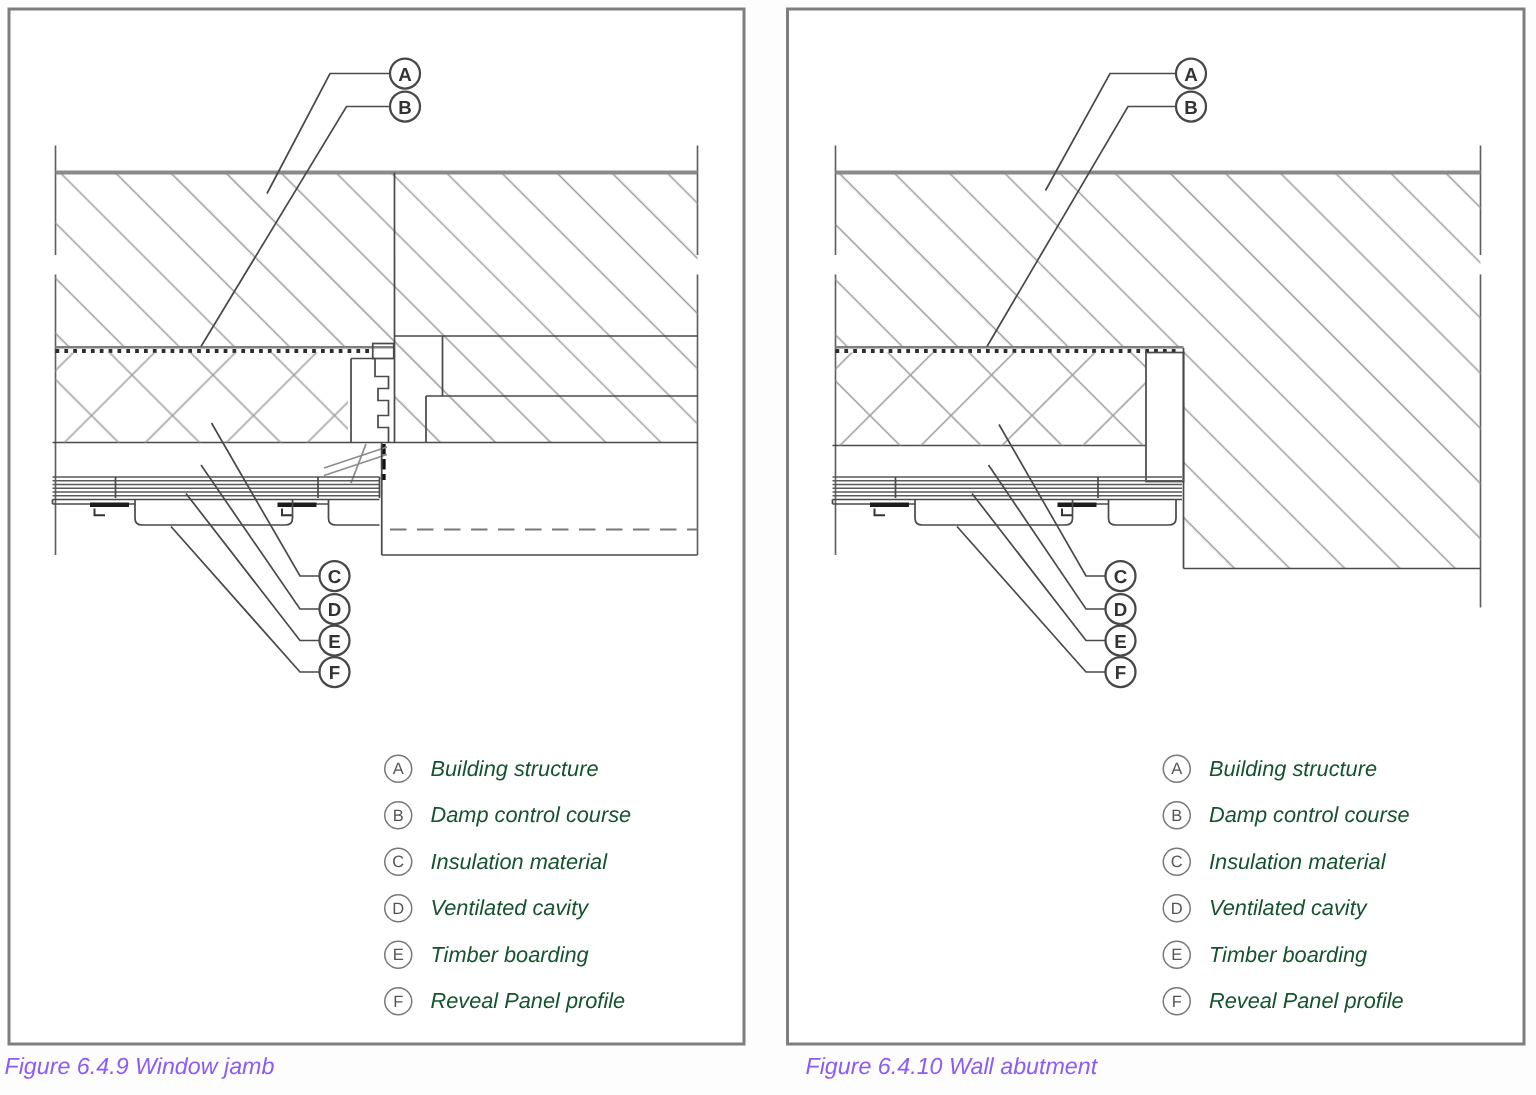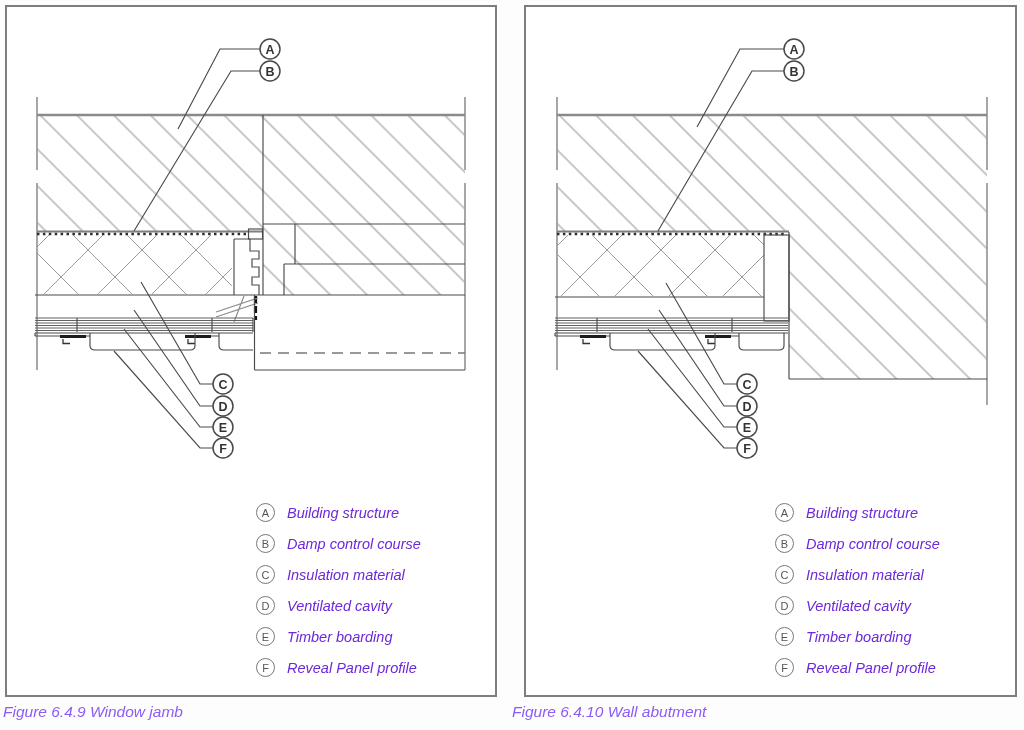--- a/index.html
+++ b/index.html
@@ -26,25 +26,25 @@
   .callout circle{fill:#fff;stroke:#484848;stroke-width:1.5;}
   .callout text{font:600 12.5px "Liberation Sans",sans-serif;fill:#333;
                 text-anchor:middle;dominant-baseline:central;}
 
   
   .legend{position:absolute;left:249px;top:496px;margin:0;padding:0;list-style:none;}
   .legend li{display:flex;align-items:center;height:19px;margin-bottom:12px;}
   .lkey{width:19px;height:19px;border:1.4px solid #787878;border-radius:50%;
         box-sizing:border-box;display:flex;align-items:center;justify-content:center;
         font-size:11px;color:#555;flex:0 0 auto;}
-  .llab{margin-left:12px;font-style:italic;font-size:14.5px;color:#6d28d9;white-space:nowrap;}
+  .llab{margin-left:12px;font-style:italic;font-size:14.5px;color:#14532d;white-space:nowrap;}
 
   .caption{position:absolute;top:703px;font-style:italic;font-size:15.5px;color:#8b5cf6;}
   .caption.c1{left:3px;}
-  .caption.c2{left:512px;}
+  .caption.c2{left:537px;}
 </style>
 </head>
 <body>
 
 <div id="page">
 
   <div class="panel left">
     <svg width="488" height="688" viewBox="0 0 488 688">
       <defs>
         <pattern id="pH" patternUnits="userSpaceOnUse" width="26" height="26" patternTransform="rotate(45)">

